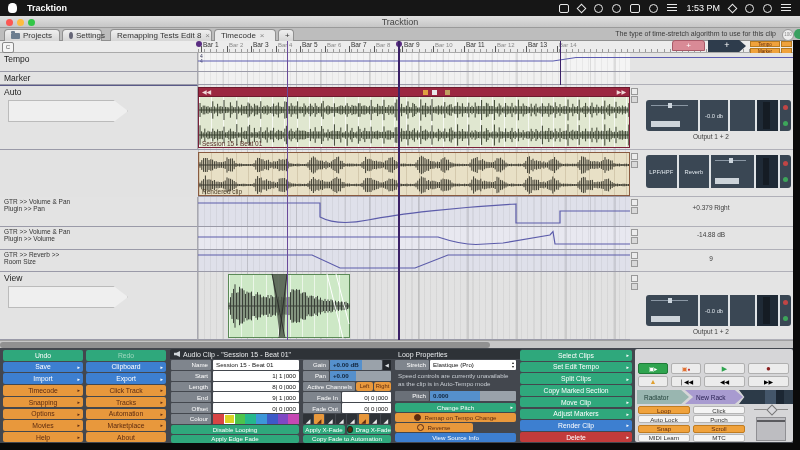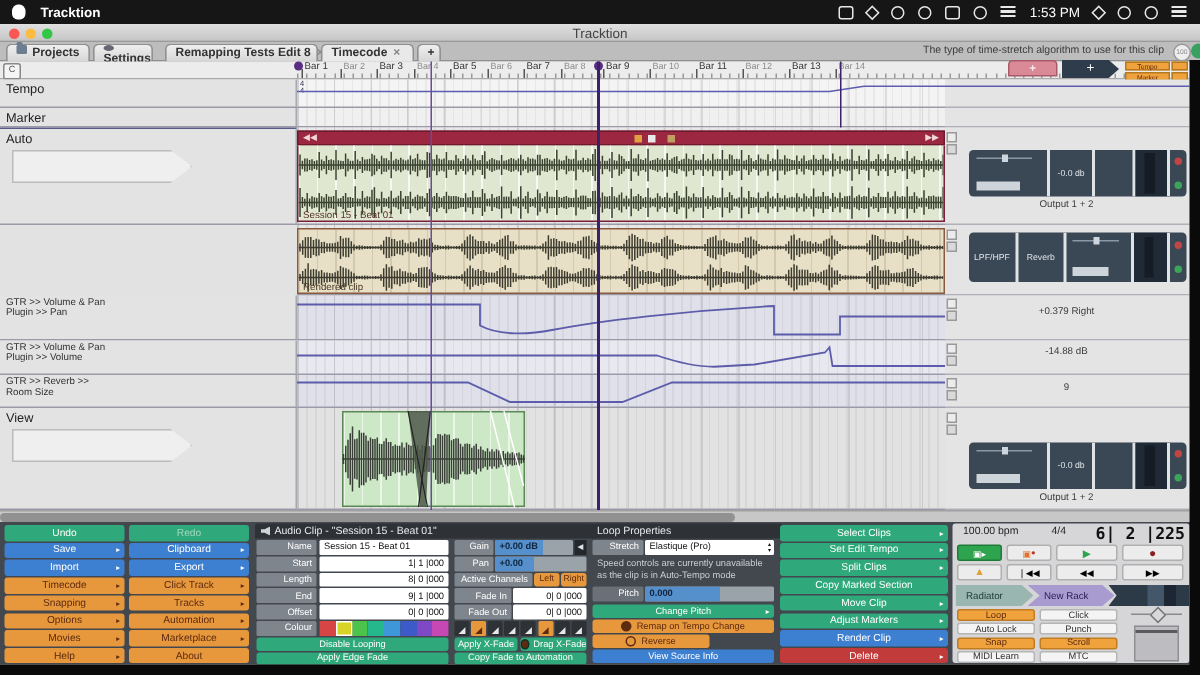--- a/index.html
+++ b/index.html
@@ -24,21 +24,21 @@
   
   #titlebar{left:0;top:16px;width:800px;height:12px;background:linear-gradient(#e0e0e0,#c6c6c6);
             border-bottom:1px solid #9a9a9a;box-sizing:border-box;}
   .tl{position:absolute;top:3px;width:7px;height:7px;border-radius:50%;}
   #titlebar .title{position:absolute;left:0;right:0;top:1px;text-align:center;font-size:9px;color:#444;}
 
   
   #tabbar{left:0;top:28px;width:800px;height:13px;background:#bdbdbd;border-bottom:1px solid #8f8f8f;box-sizing:border-box;}
   .tab{position:absolute;top:1px;height:12px;background:linear-gradient(#efefef,#d6d6d6);
        border:1px solid #909090;border-bottom:none;border-radius:4px 4px 0 0;
-       font-size:8px;color:#333;display:flex;align-items:flex-start;padding:0 6px;box-sizing:border-box;white-space:nowrap;font-weight:bold;}
+       font-size:8px;color:#333;display:flex;align-items:center;padding:0 6px;box-sizing:border-box;white-space:nowrap;}
   .tab.active{background:#e9e9e9;}
   .tab .close{margin-left:4px;color:#888;font-size:8px;}
   .tab .folder{width:9px;height:6px;background:#6b7d8f;border-radius:1px;margin-right:3px;position:relative;}
   .tab .folder:before{content:"";position:absolute;top:-2px;left:0;width:4px;height:2px;background:#6b7d8f;border-radius:1px 1px 0 0;}
   .tab .gear{width:7px;height:7px;border:2px solid #667;border-radius:50%;box-sizing:border-box;margin-right:3px;}
   #tab-hint{position:absolute;right:24px;top:2px;font-size:7px;color:#3a3a3a;}
   #hint-badge{position:absolute;right:6px;top:1px;width:10px;height:10px;border:1px solid #999;border-radius:50%;
               font-size:4.5px;color:#888;text-align:center;line-height:10px;background:#eee;}
   #hint-green{position:absolute;right:-4px;top:1px;width:10px;height:10px;border-radius:50%;background:#3aa060;}
 
@@ -169,21 +169,21 @@
     <div class="tl" style="left:28px;background:#33c748;"></div>
     <div class="title">Tracktion</div>
   </div>
 
   <div id="tabbar" class="abs">
     <div id="tabs-holder">
         <div class="tab" style="left: 4px; width: 56px;">
           <div class="folder"></div>
           <span>Projects</span>
         </div>
-        <div class="tab" style="left: 62px; width: 40px; flex-direction: column;">
+        <div class="tab" style="left: 62px; width: 40px;">
           <div class="gear"></div>
           <span>Settings</span>
         </div>
         <div class="tab" style="left: 110px; width: 102px;">
           <span>Remapping Tests Edit 8</span>
           <span class="close">×</span>
         </div>
         <div class="tab active" style="left: 214px; width: 62px;">
           <span>Timecode</span>
           <span class="close">×</span>
@@ -702,25 +702,20 @@
         <span>Render Clip</span>
         <span class="arr">▸</span>
       </div>
       <div class="btn abs c-red" style="left: 520px; top: 431.9px; width: 112px; height: 10.6px;">
         <span>Delete</span>
         <span class="arr">▸</span>
       </div>
     </div>
 
   <div id="transport">
-    <div class="tp-top">
-      <span style="position:absolute;left:7px;top:2px;">100.00 bpm</span>
-      <span style="position:absolute;left:66px;top:2px;">4/4</span>
-      <span id="tp-pos" class="mono">6| 2 |225</span>
-    </div>
     <div class="tbtn" style="left:3px;top:14px;width:30px;background:#2fa44f;border-color:#1f7a38;color:#fff;">
         <span style="font-size:6px;">▣▸</span>
       </div>
     <div class="tbtn" style="left:36px;top:14px;width:30px;">
         <span style="color:#e07030;font-size:6px;">▣</span>
         <span style="color:#c03030;font-size:5px;">●</span>
       </div>
     <div class="tbtn" style="left:69px;top:14px;width:41px;">
         <span style="color:#2fa44f;">▶</span>
       </div>

